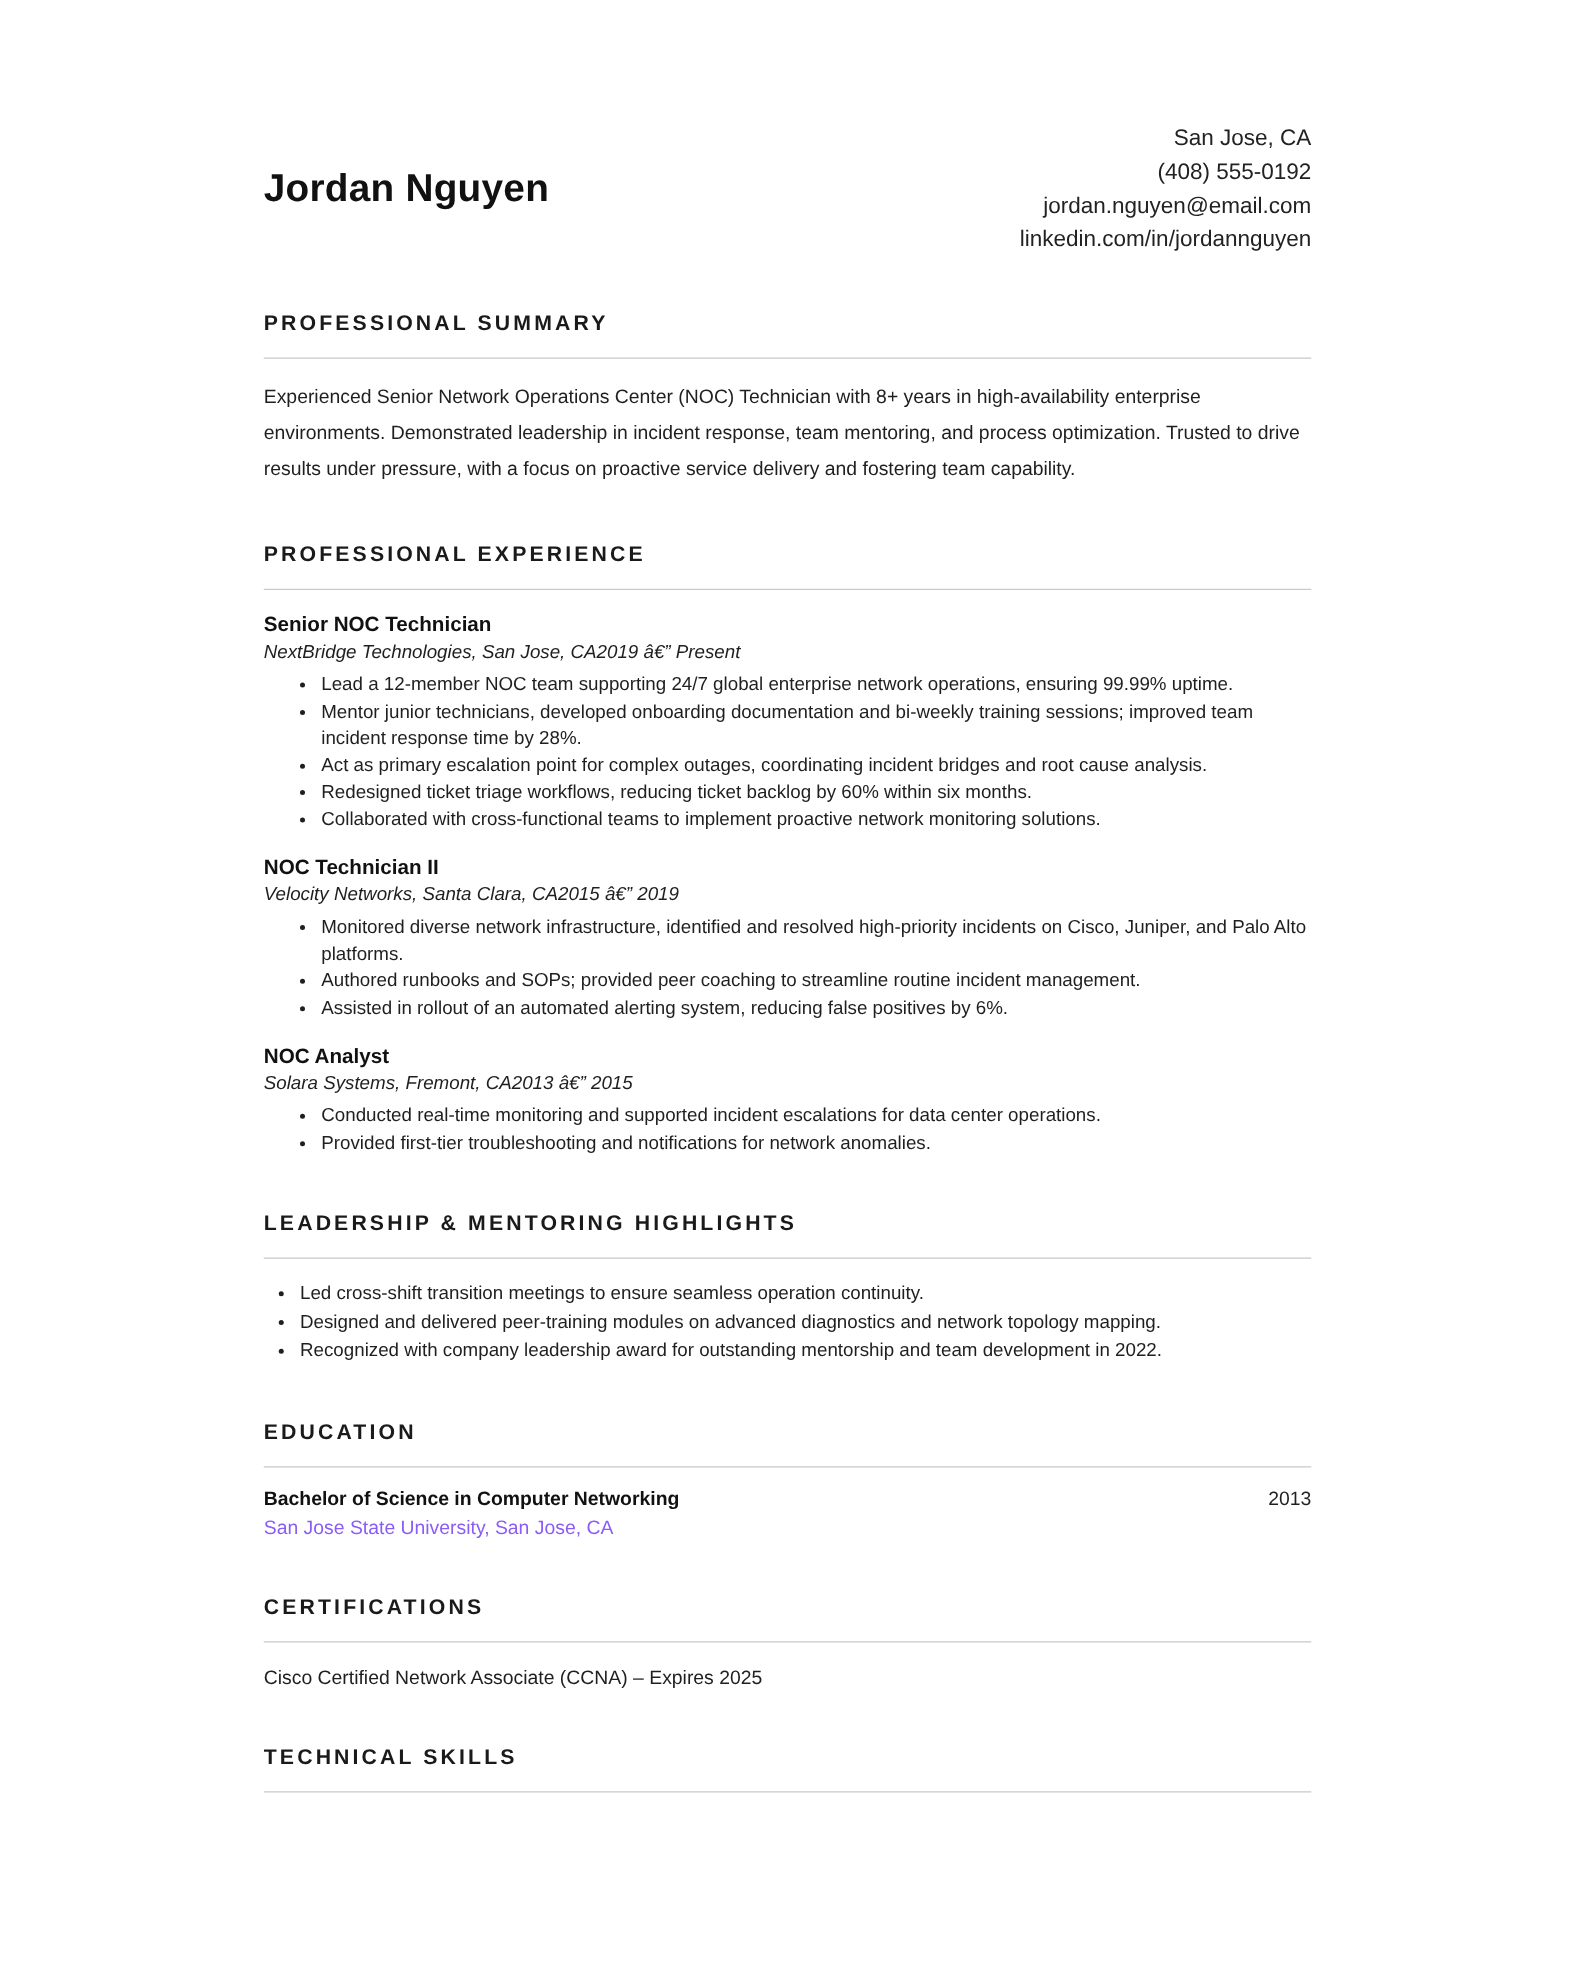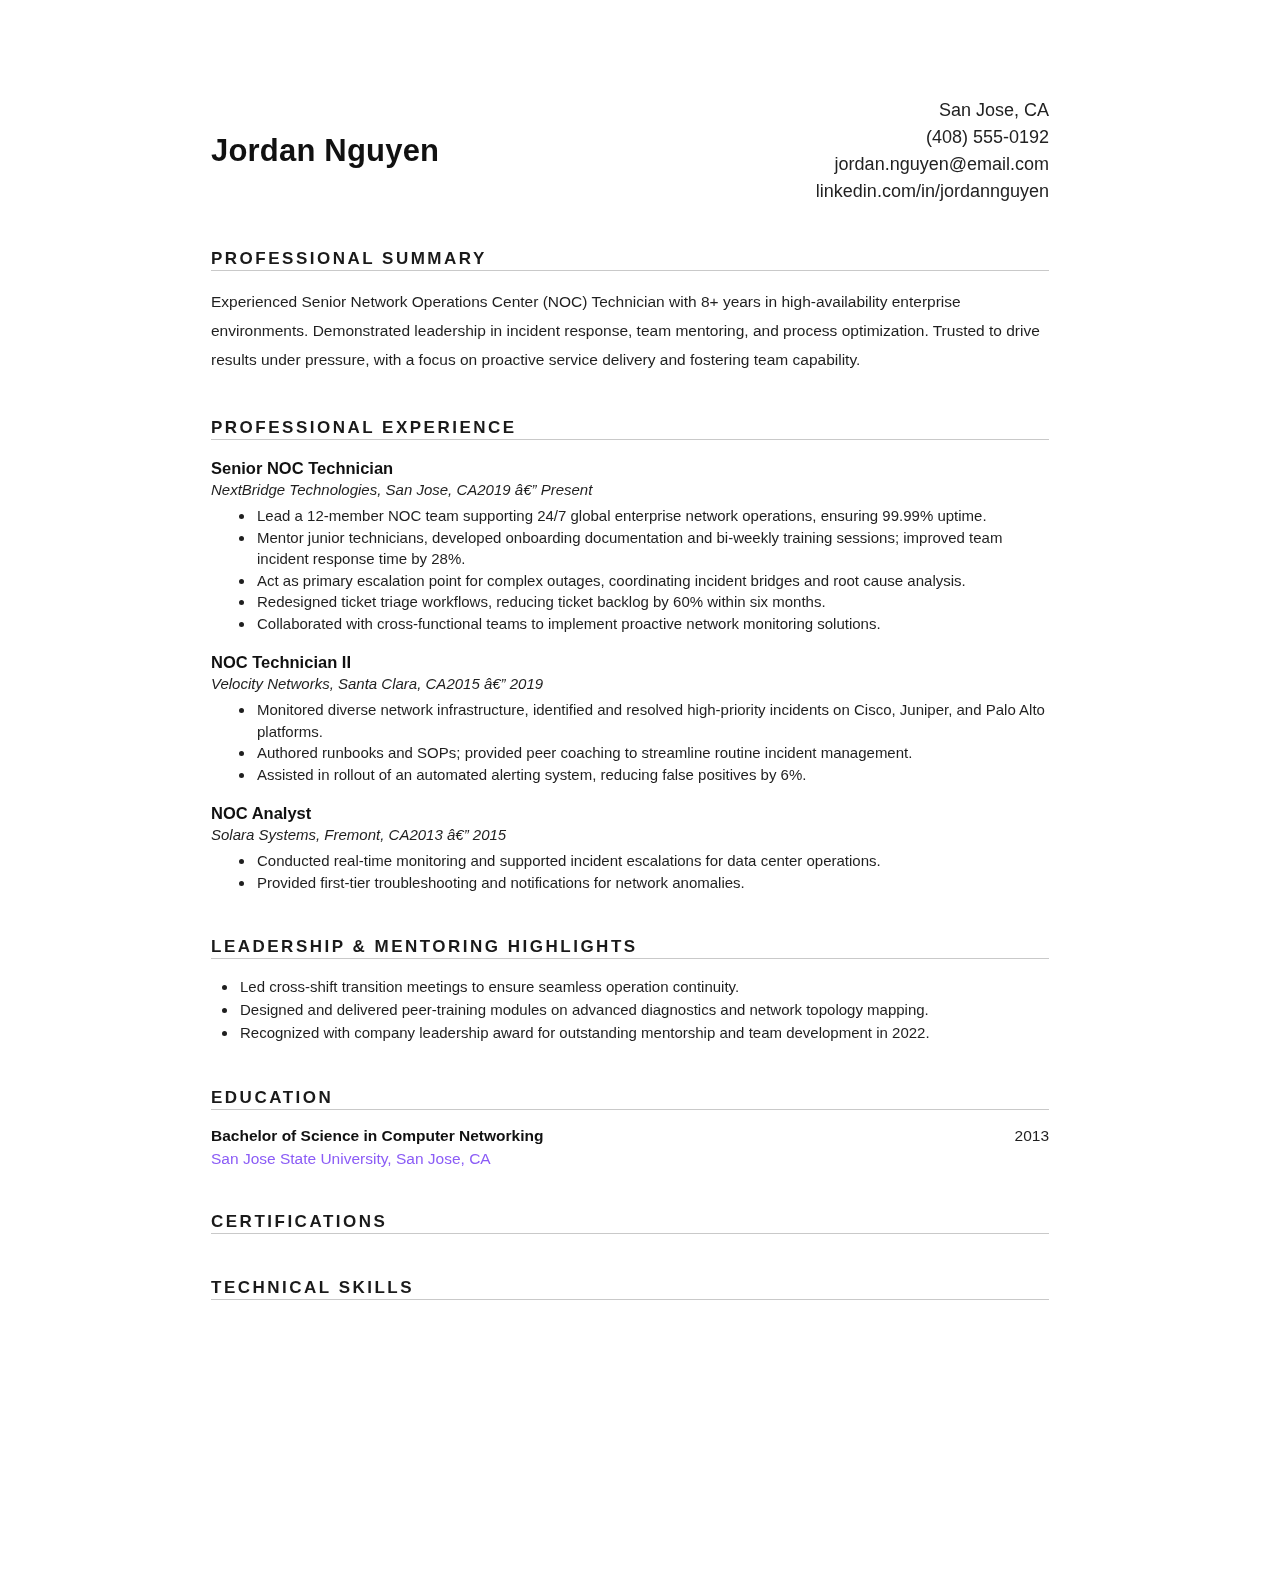--- a/index.html
+++ b/index.html
@@ -34,21 +34,21 @@
     color: #222222;
   }
 
   
   .section { margin-top: 44px; }
   .section-heading {
     font-size: 17px;
     font-weight: 700;
     letter-spacing: 2.5px;
     color: #1a1a1a;
-    padding-bottom: 1px;
+    padding-bottom: 17px;
     border-bottom: 1px solid #c9c9c9;
   }
 
   .summary-text {
     margin-top: 16px;
     font-size: 15.5px;
     line-height: 29px;
     color: #1f1f1f;
   }
 
@@ -184,19 +184,20 @@
     <div class="section-heading">EDUCATION</div>
     <div class="edu-row">
       <span class="edu-degree">Bachelor of Science in Computer Networking</span>
       <span class="edu-year">2013</span>
     </div>
     <div class="edu-school">San Jose State University, San Jose, CA</div>
   </div>
 
   <div class="section">
     <div class="section-heading">CERTIFICATIONS</div>
+    <p class="cert-item">Cisco Certified Network Associate (CCNA) – Expires 2025</p>
   </div>
 
   <div class="section">
     <div class="section-heading">TECHNICAL SKILLS</div>
   </div>
 
 </div>
 
 </body></html>

